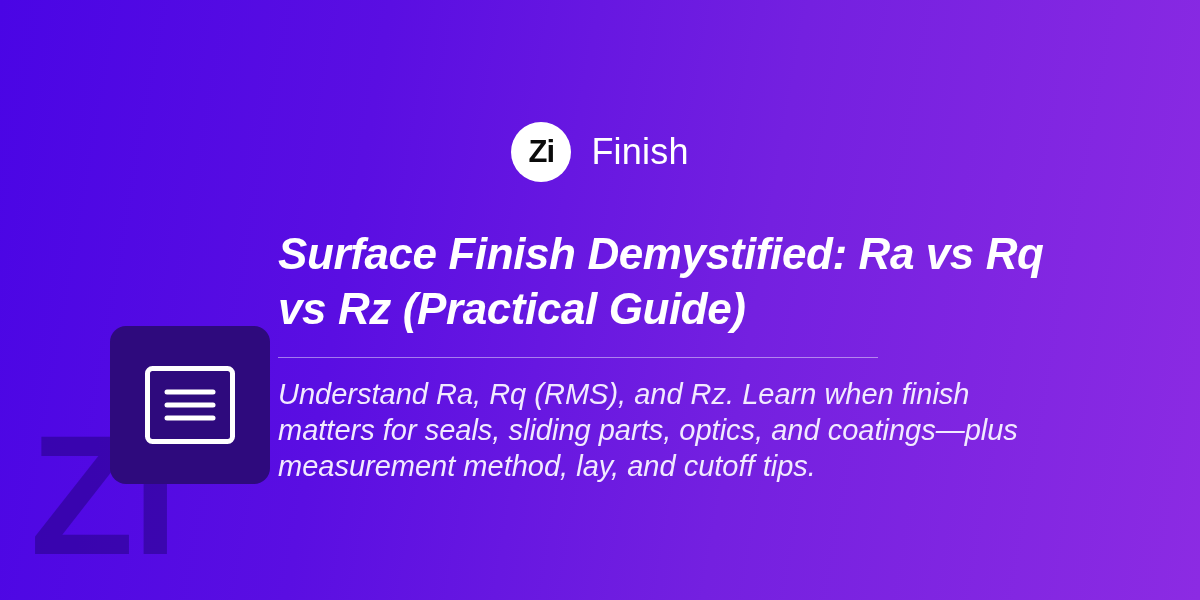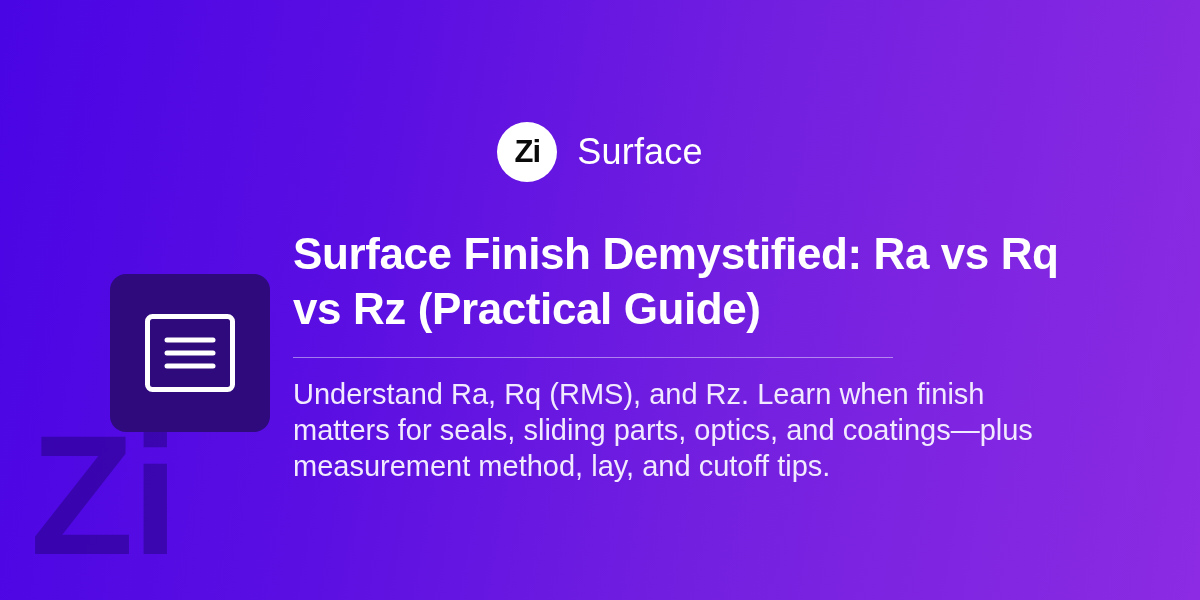--- a/index.html
+++ b/index.html
@@ -77,22 +77,23 @@
     letter-spacing: 0.2px;
     line-height: 1;
   }
 
   
   #content {
     position: absolute;
     top: 222px;
     left: 110px;
     display: flex;
-    align-items: center;
-    gap: 23px;
+    align-items: flex-end;
+    gap: 8px;
+    font-style: italic;
   }
 
   #topic-tile {
     width: 160px;
     height: 158px;
     border-radius: 16px;
     background: #2e0a7d;
     display: flex;
     align-items: center;
     justify-content: center;
@@ -131,21 +132,21 @@
 <body>
 
 <div id="banner">
 
   <div id="watermark">Zi</div>
 
   <div id="brand">
     <div id="brand-mark">
       <span>Zi</span>
     </div>
-    <div id="brand-name">Surface</div>
+    <div id="brand-name">Finish</div>
   </div>
 
   <div id="content">
 
     <div id="topic-tile">
       <svg width="90" height="78" viewBox="0 0 90 78">
         <rect x="2.5" y="2.5" width="85" height="73" rx="5" ry="5" fill="none" stroke="#ffffff" stroke-width="5"></rect>
         <line x1="22" y1="26" x2="68" y2="26" stroke="#ffffff" stroke-width="5" stroke-linecap="round"></line>
         <line x1="22" y1="39" x2="68" y2="39" stroke="#ffffff" stroke-width="5" stroke-linecap="round"></line>
         <line x1="22" y1="52" x2="68" y2="52" stroke="#ffffff" stroke-width="5" stroke-linecap="round"></line>

